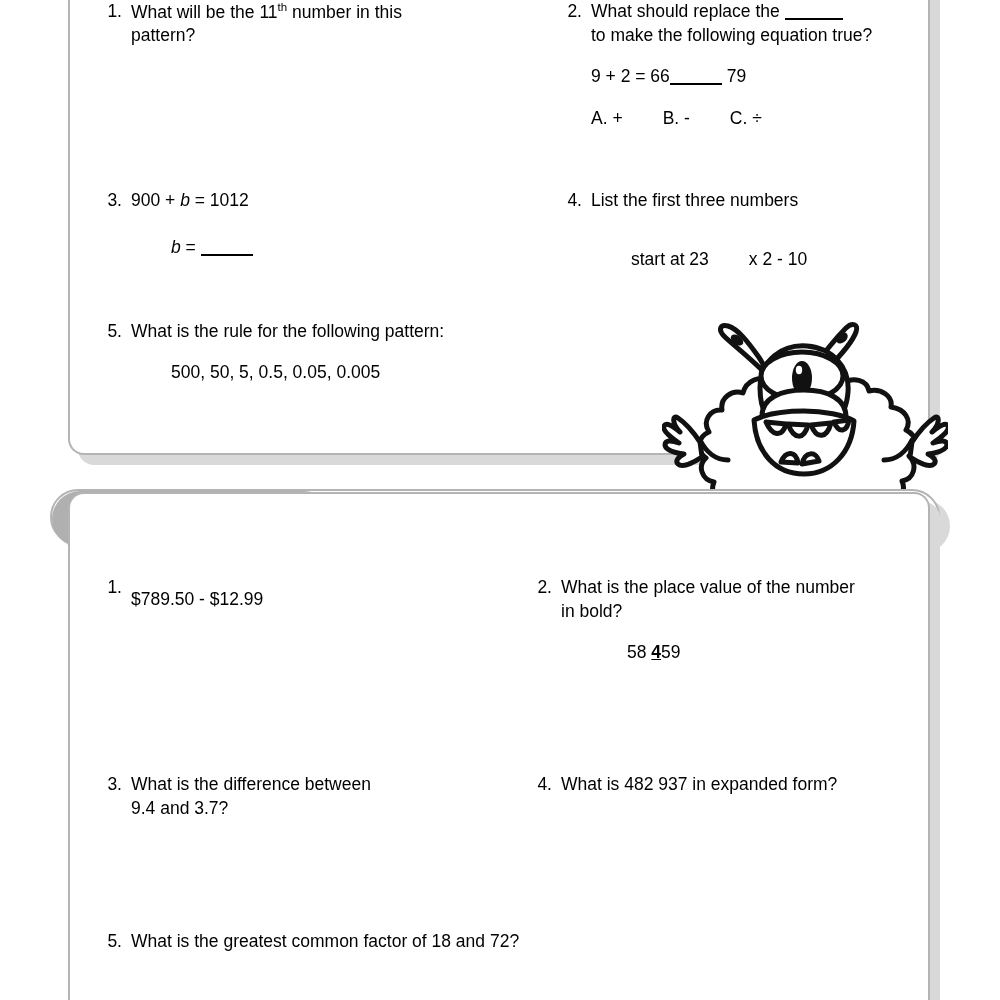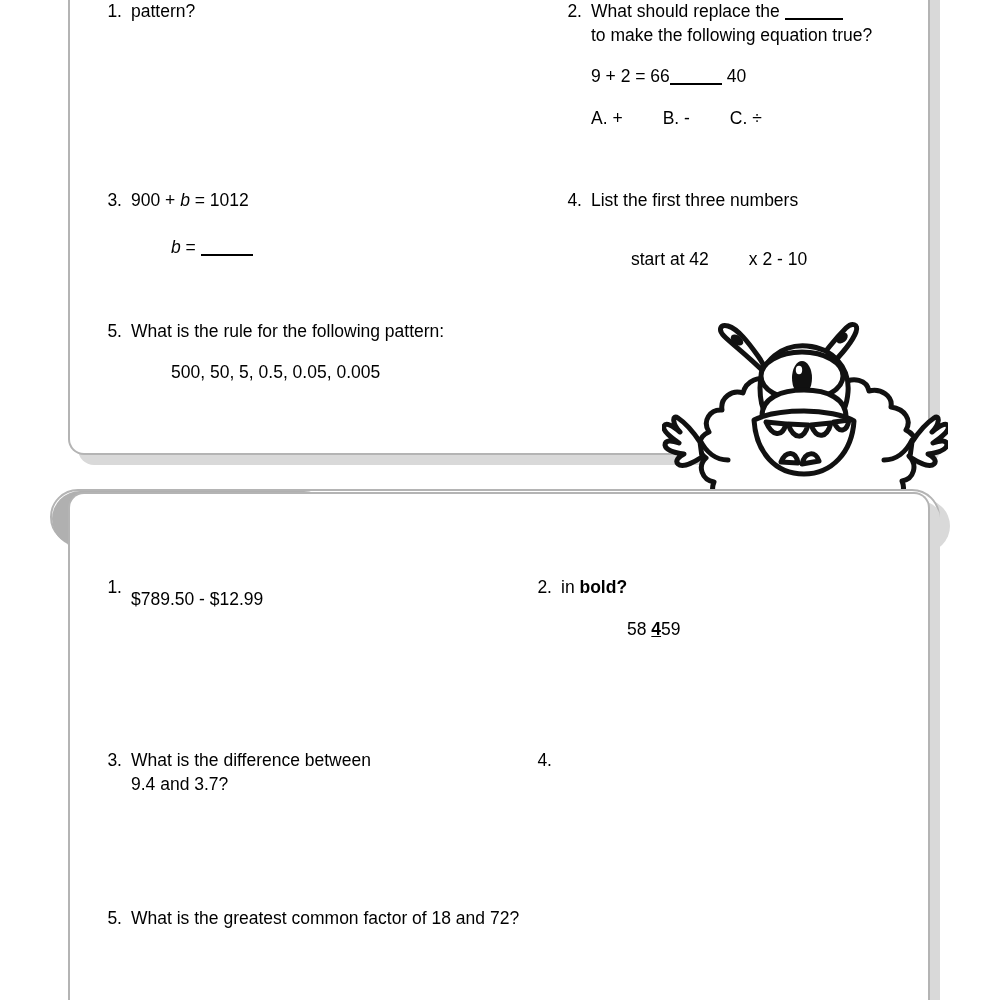--- a/index.html
+++ b/index.html
@@ -80,21 +80,21 @@
   .indent-3 { padding-left: 66px; }
   .ital { font-style: italic; }
   .blank {
     display: inline-block;
     border-bottom: 2px solid #000;
     width: 58px;
     vertical-align: -3px;
   }
   .blank.short { width: 52px; }
   .sup { font-size: 11.5px; vertical-align: super; }
-  .bold { font-weight: bold; }
+  .bold { font-weight: normal; }
   .bold-ul { font-weight: bold; text-decoration: underline; }
   .choices span { display: inline-block; }
   .choice-gap { width: 40px; display: inline-block; }
 
   
   #banner {
     position: absolute;
     left: 50px;
     top: 489px;
     width: 890px;
@@ -167,47 +167,48 @@
 <body>
 
 <div class="card-shadow" id="card-one-shadow"></div>
 <div class="card" id="card-one"></div>
 
 <div class="qgrid" id="grid-one" style="left:96px; top:0px; width:840px;">
 
   <div class="q" style="grid-column:1; grid-row:1;">
     <span class="q-num">1.</span>
     <span class="q-body">
+      <span class="q-text"><span>What will be the 11</span><span class="sup">th</span><span> number in this</span></span>
       <span class="q-text">pattern?</span>
     </span>
   </div>
 
   <div class="q" style="grid-column:2; grid-row:1;">
     <span class="q-num">2.</span>
     <span class="q-body">
       <span class="q-text"><span>What should replace the </span><span class="blank"></span></span>
       <span class="q-text">to make the following equation true?</span>
-      <span class="q-sub"><span>9 + 2 =  66</span><span class="blank short"></span> <span>40</span></span>
+      <span class="q-sub"><span>9 + 2 =  66</span><span class="blank short"></span> <span>79</span></span>
       <span class="q-sub choices"><span>A.  +</span><span class="choice-gap"></span><span>B.  -</span><span class="choice-gap"></span><span>C.  ÷</span></span>
     </span>
   </div>
 
   <div class="q" style="grid-column:1; grid-row:2; margin-top:58px;">
     <span class="q-num">3.</span>
     <span class="q-body">
       <span class="q-text"><span>900 + </span><span class="ital">b</span><span> = 1012</span></span>
       <span class="q-sub indent-2" style="margin-top:24px;"><span class="ital">b</span><span> = </span><span class="blank short"></span></span>
     </span>
   </div>
 
   <div class="q" style="grid-column:2; grid-row:2; margin-top:58px;">
     <span class="q-num">4.</span>
     <span class="q-body">
       <span class="q-text">List the first three numbers</span>
-      <span class="q-sub indent-2" style="margin-top:36px;"><span>start at 42</span><span class="choice-gap"></span><span>x 2 - 10</span></span>
+      <span class="q-sub indent-2" style="margin-top:36px;"><span>start at 23</span><span class="choice-gap"></span><span>x 2 - 10</span></span>
     </span>
   </div>
 
   <div class="q" style="grid-column:1 / span 2; grid-row:3; margin-top:48px;">
     <span class="q-num">5.</span>
     <span class="q-body">
       <span class="q-text">What is the rule for the following pattern:</span>
       <span class="q-sub indent-2">500, 50, 5, 0.5, 0.05, 0.005</span>
     </span>
   </div>
@@ -294,35 +295,39 @@
   <div class="q" style="grid-column:1; grid-row:1;">
     <span class="q-num">1.</span>
     <span class="q-body">
       <span class="q-sub" style="margin-top:12px;">$789.50 - $12.99</span>
     </span>
   </div>
 
   <div class="q" style="grid-column:2; grid-row:1;">
     <span class="q-num">2.</span>
     <span class="q-body">
+      <span class="q-text">What is the place value of the number</span>
       <span class="q-text"><span>in </span><span class="bold">bold?</span></span>
       <span class="q-sub indent-3" style="margin-top:18px;"><span>58 </span><span class="bold-ul">4</span><span>59</span></span>
     </span>
   </div>
 
   <div class="q" style="grid-column:1; grid-row:2; margin-top:108px;">
     <span class="q-num">3.</span>
     <span class="q-body">
       <span class="q-text">What is the difference between</span>
       <span class="q-text">9.4 and 3.7?</span>
     </span>
   </div>
 
   <div class="q" style="grid-column:2; grid-row:2; margin-top:108px;">
     <span class="q-num">4.</span>
+    <span class="q-body">
+      <span class="q-text">What is 482 937 in expanded form?</span>
+    </span>
   </div>
 
   <div class="q" style="grid-column:1 / span 2; grid-row:3; margin-top:110px;">
     <span class="q-num">5.</span>
     <span class="q-body">
       <span class="q-text">What is the greatest common factor of 18 and 72?</span>
     </span>
   </div>
 </div>
 

